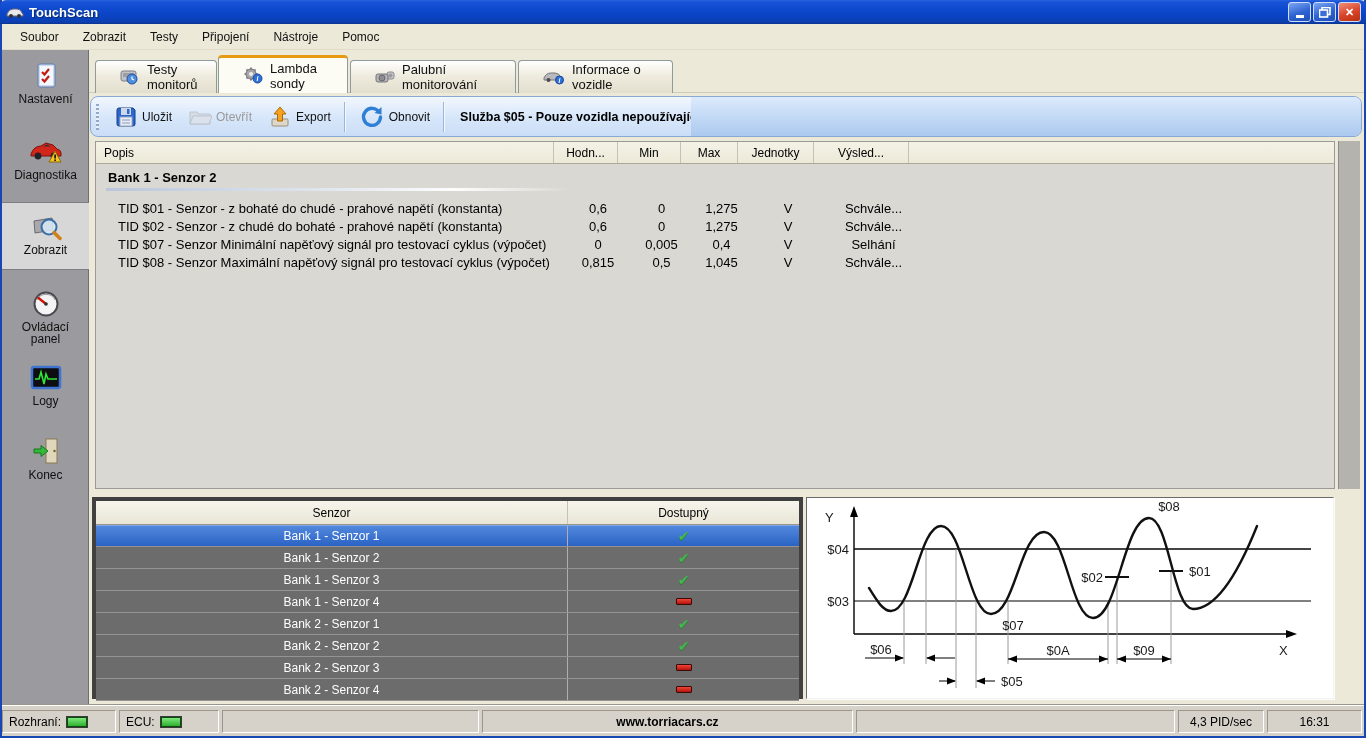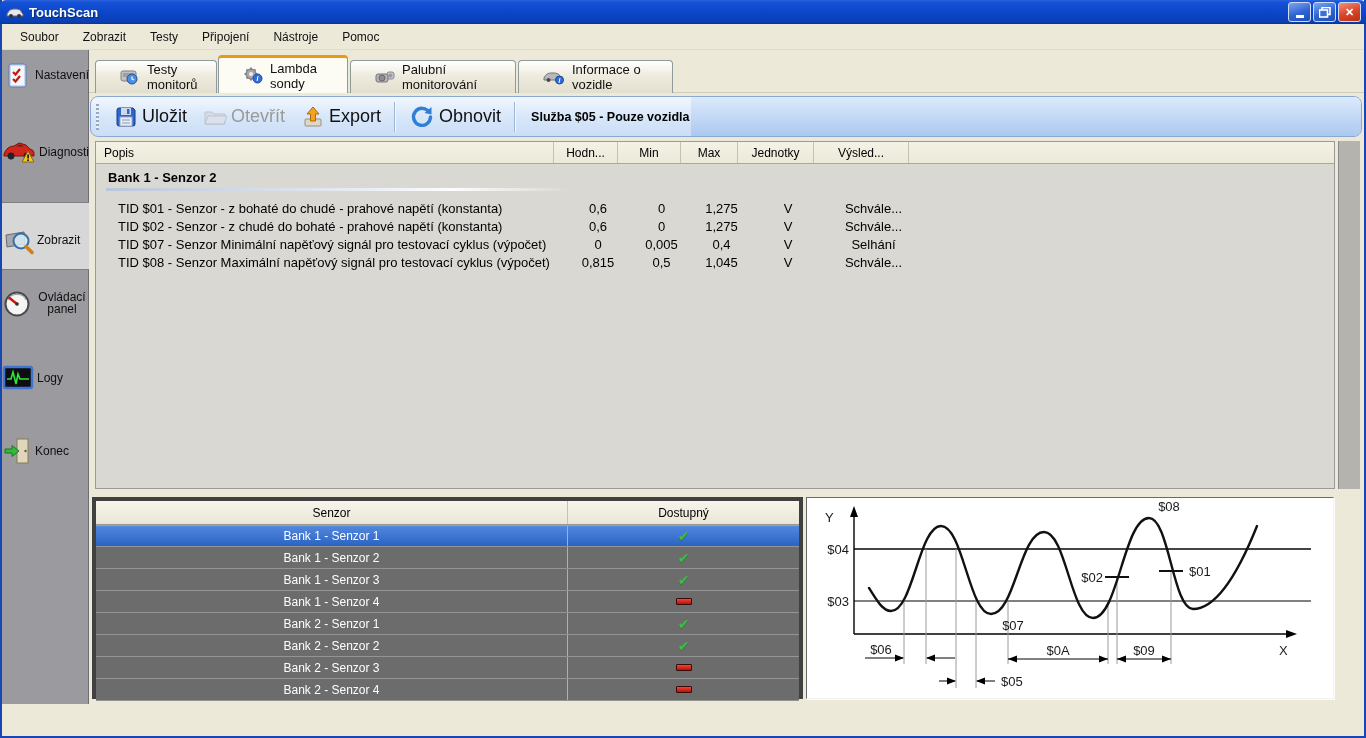--- a/index.html
+++ b/index.html
@@ -18,42 +18,42 @@
   .win-btn.close { background:linear-gradient(160deg,#f2907a,#d84328 55%,#b83012); font-weight:bold; }
   .win-btn.min::after { content:""; width:8px; height:3px; background:#fff; margin-top:9px; }
 
   
   .menubar { position:absolute; left:2px; top:24px; width:1362px; height:26px; background:#ece9d8;
     display:flex; align-items:center; padding-left:6px; border-bottom:1px solid #e0dcc8; }
   .menu-item { padding:3px 12px; font-size:12px; color:#111; cursor:default; }
 
   
   .sidebar { position:absolute; left:2px; top:50px; width:87px; height:654px; background:#9b9a9e; border-right:1px solid #6f6f73; }
-  .side-item { position:absolute; left:0; width:87px; display:flex; align-items:center; gap:3px;
+  .side-item { position:absolute; left:0; width:87px; display:flex; flex-direction:column; align-items:center; gap:3px;
     color:#101010; font-size:12px; text-align:center; cursor:pointer; line-height:12px; }
   .side-item.selected { background:#d7d7d7; border-top:1px solid #7f7f83; border-bottom:1px solid #7f7f83; }
 
   
   .content { position:absolute; left:89px; top:50px; width:1275px; height:654px; background:#ece9d8; }
 
   
   .tabstrip { position:absolute; left:0; top:0; width:1275px; height:43px; border-bottom:1px solid #cfccba; }
   .tab { position:absolute; top:10px; height:33px; background:linear-gradient(#ffffff,#efecdf 45%,#e2dfcf);
     border:1px solid #8f9a9b; border-bottom:none; border-radius:4px 4px 0 0; display:flex; align-items:center; gap:7px;
     padding:0 24px; font-size:13px; color:#111; cursor:pointer; }
   .tab.active { top:5px; height:38px; background:#fcfbf4; border-top:3px solid #e79b12; z-index:2; }
 
   
   .toolbar { position:absolute; left:1px; top:46px; width:1272px; height:41px; border:1px solid #89a9d4; border-radius:8px;
     background:linear-gradient(#f2f7fe,#d8e7fa 50%,#cbdef7); display:flex; align-items:center; }
   .toolbar::after { content:""; position:absolute; left:600px; top:0; right:0; bottom:0;
     background:linear-gradient(#dceafc,#abc9ef); border-radius:0 7px 7px 0; }
   .tb-grip { width:3px; height:26px; background:repeating-linear-gradient(180deg,#93a9c8 0 2px,#e8f0fa 2px 4px); margin:0 7px 0 5px; }
   .tb-btn { display:flex; align-items:center; gap:4px; padding:3px 7px; background:transparent; border:1px solid transparent;
-    font-size:18px; color:#111; cursor:pointer; font-family:inherit; }
+    font-size:12px; color:#111; cursor:pointer; font-family:inherit; }
   .tb-btn.disabled { color:#9a9a9a; }
   .tb-btn.disabled svg { opacity:.5; filter:grayscale(1); }
   .tb-sep { width:0; height:30px; border-left:1px solid #9db6d6; border-right:1px solid #f4f8fd; margin:0 5px; }
   .tb-service { font-size:12.5px; font-weight:bold; color:#000; padding:0 10px; white-space:nowrap; }
 
   
   .results-table { position:absolute; left:6px; top:91px; width:1240px; height:348px; background:#d9d8d3;
     border:1px solid #9a9a9a; }
   .rt-header { display:flex; height:22px; background:linear-gradient(#f4f2e6,#ece9d8); border-bottom:1px solid #aca899; }
   .rt-hcell { font-size:12px; color:#000; display:flex; align-items:center; justify-content:center; border-right:1px solid #c6c2b2; }
@@ -462,14 +462,35 @@
         <text x="296" y="84" text-anchor="end">$02</text>
         <text x="382" y="78">$01</text>
         <text x="74" y="156" text-anchor="middle">$06</text>
         <text x="194" y="188">$05</text>
         <text x="251" y="157" text-anchor="middle">$0A</text>
         <text x="337" y="157" text-anchor="middle">$09</text>
       </svg>
     </div>
   </div>
 
+  <div class="statusbar">
+    <div class="sb-panel left-align" style="left:0;width:114px;">
+      <span>Rozhraní:</span>
+      <span class="led"></span>
+    </div>
+    <div class="sb-panel left-align" style="left:117px;width:100px;">
+      <span>ECU:</span>
+      <span class="led"></span>
+    </div>
+    <div class="sb-panel" style="left:220px;width:257px;"></div>
+    <div class="sb-panel" style="left:480px;width:371px;">
+      <span class="sb-site">www.torriacars.cz</span>
+    </div>
+    <div class="sb-panel" style="left:854px;width:319px;"></div>
+    <div class="sb-panel" style="left:1176px;width:86px;">
+      <span>4,3 PID/sec</span>
+    </div>
+    <div class="sb-panel" style="left:1265px;width:95px;">
+      <span>16:31</span>
+    </div>
+  </div>
 
 </div>
 
 </body></html>

